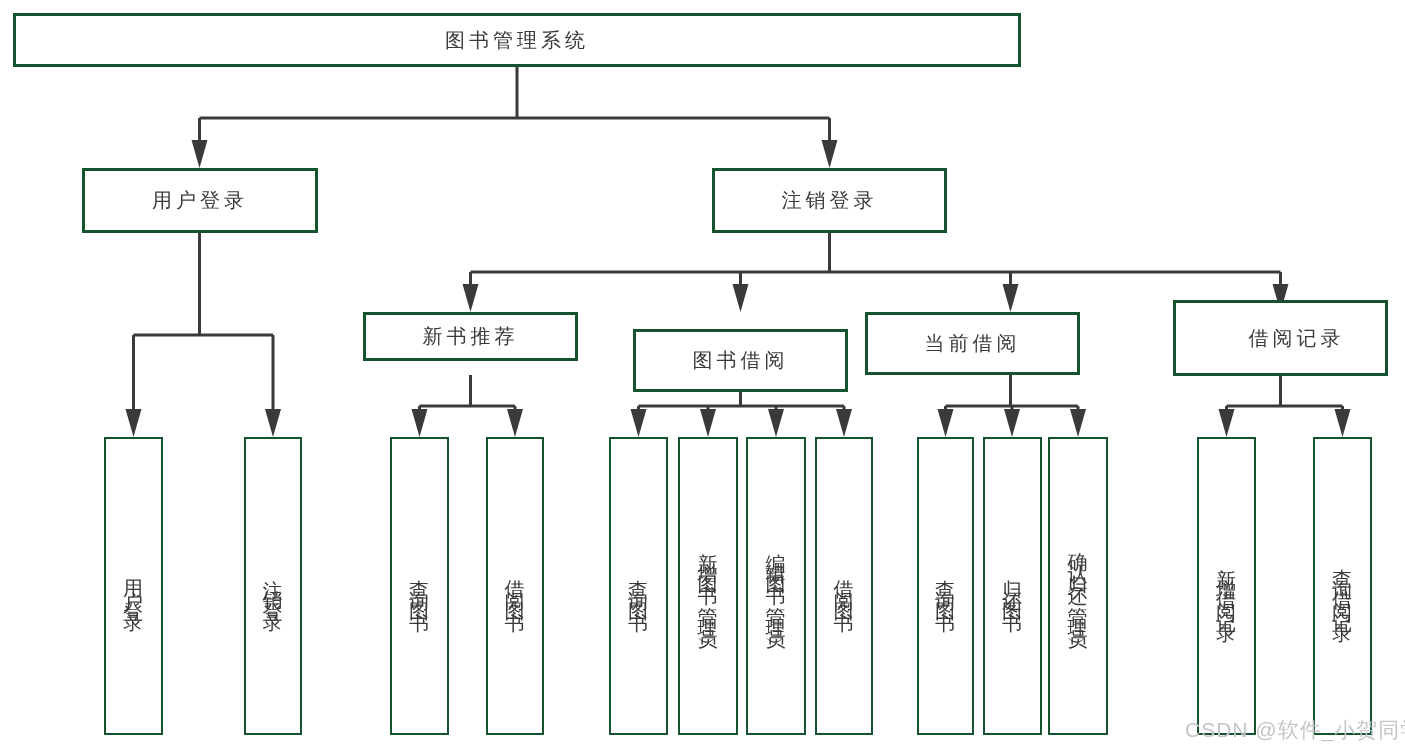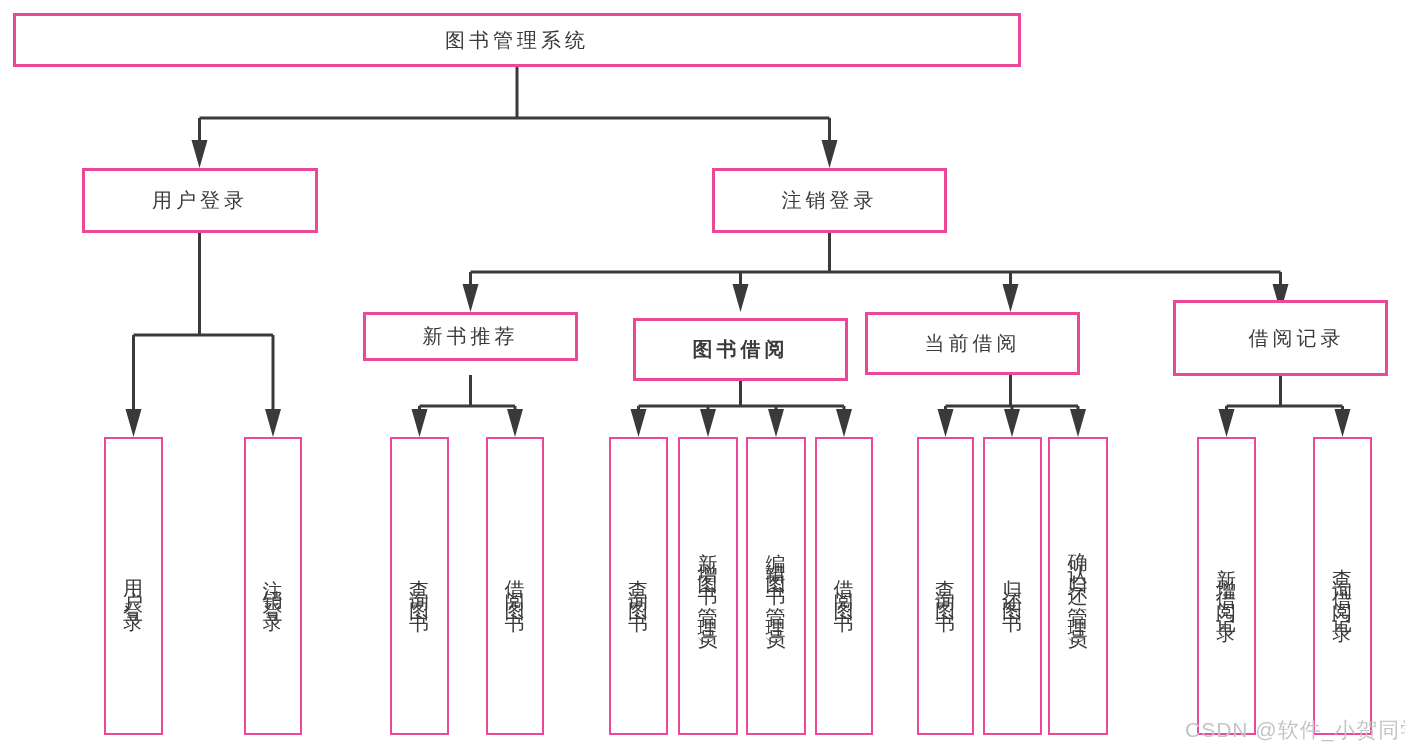--- a/index.html
+++ b/index.html
@@ -18,21 +18,21 @@
   .connectors {
     position: absolute;
     left: 0;
     top: 0;
     z-index: 1;
   }
   .node {
     position: absolute;
     box-sizing: border-box;
     background: #ffffff;
-    border: 3px solid #ec4899;
+    border: 3px solid #14532d;
     display: flex;
     align-items: center;
     justify-content: center;
     z-index: 2;
     color: #3a3a3a;
   }
   .node .hlabel {
     font-size: 20px;
     letter-spacing: 4px;
     white-space: nowrap;
@@ -48,21 +48,21 @@
     letter-spacing: 11px;
     line-height: 1;
     color: #3a3a3a;
     white-space: nowrap;
   }
   
   .n-root { left: 13px;   top: 13px;  width: 1008px; height: 54px; }
   .n-l1a  { left: 82px;   top: 168px; width: 236px;  height: 65px; }
   .n-l1b  { left: 712px;  top: 168px; width: 235px;  height: 65px; }
   .n-l2a  { left: 363px;  top: 312px; width: 215px;  height: 49px; }
-  .n-l2b  { left: 633px;  top: 318px; width: 215px;  height: 63px; font-weight: bold; }
+  .n-l2b  { left: 633px;  top: 329px; width: 215px;  height: 63px; }
   .n-l2c  { left: 865px;  top: 312px; width: 215px;  height: 63px; justify-content: center; }
   .n-l2d  { left: 1173px; top: 300px; width: 215px;  height: 76px; padding-left: 32px; }
   .n-f1  { left: 104px;  top: 437px; width: 59px; height: 298px; }
   .n-f2  { left: 244px;  top: 437px; width: 58px; height: 298px; }
   .n-f3  { left: 390px;  top: 437px; width: 59px; height: 298px; }
   .n-f4  { left: 486px;  top: 437px; width: 58px; height: 298px; }
   .n-f5  { left: 609px;  top: 437px; width: 59px; height: 298px; }
   .n-f6  { left: 678px;  top: 437px; width: 60px; height: 298px; }
   .n-f7  { left: 746px;  top: 437px; width: 60px; height: 298px; }
   .n-f8  { left: 815px;  top: 437px; width: 58px; height: 298px; }

